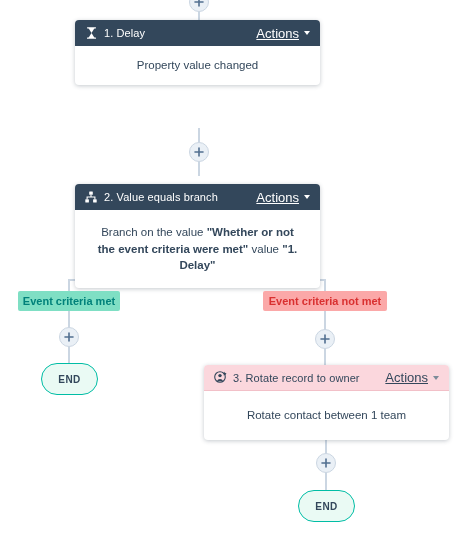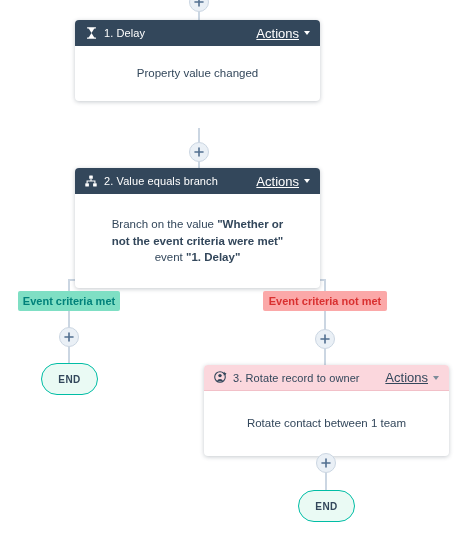--- a/index.html
+++ b/index.html
@@ -108,21 +108,21 @@
     margin-left: 5px;
     width: 0;
     height: 0;
     border-left: 3.5px solid transparent;
     border-right: 3.5px solid transparent;
     border-top: 4px solid #ffffff;
   }
   .card-head.pink .caret { border-top-color: #7c8b99; }
 
   .card-body {
-    padding: 8px;
+    padding: 0;
   }
   .body-row {
     text-align: center;
     font-size: 11.5px;
     color: #33475b;
     padding: 11px 14px;
     line-height: 1.45;
   }
   .body-row + .body-row {
     border-top: 1px solid #eaf0f6;
@@ -203,39 +203,39 @@
     </div>
   </div>
 
   <div class="vline" style="left:198px; top:128px; height:48px;"></div>
   <div class="plus" style="left:189px; top:142px;">
     <svg width="10" height="10" viewBox="0 0 10 10">
       <path d="M5 1 L5 9 M1 5 L9 5" stroke="#516f90" stroke-width="1.6" stroke-linecap="round"></path>
     </svg>
   </div>
 
-  <div class="card" style="left:75px; top:168px; width:245px;">
+  <div class="card" style="left:75px; top:184px; width:245px;">
     <div class="card-head dark">
       <span class="head-icon">
         <svg width="12" height="12" viewBox="0 0 12 12">
           <rect x="4.2" y="0.5" width="3.6" height="3.2" rx="0.5" fill="#ffffff"></rect>
           <rect x="0.3" y="8.3" width="3.6" height="3.2" rx="0.5" fill="#ffffff"></rect>
           <rect x="8.1" y="8.3" width="3.6" height="3.2" rx="0.5" fill="#ffffff"></rect>
           <path d="M6 3.7 L6 6 M2.1 8.3 L2.1 6 L9.9 6 L9.9 8.3" stroke="#ffffff" stroke-width="1.1" fill="none"></path>
         </svg>
       </span>
       <span class="head-title">2. Value equals branch</span>
       <span class="actions">
         <span class="actions-label">Actions</span>
         <span class="caret"></span>
       </span>
     </div>
     <div class="card-body">
       <div class="body-row" style="padding:14px 22px;">
-        <span>Branch on the value </span><b>"Whether or not the event criteria were met"</b><span> event </span><b>"1. Delay"</b>
+        <span>Branch on the value </span><b>"Whether or not the event criteria were met"</b><span> value </span><b>"1. Delay"</b>
       </div>
     </div>
   </div>
 
   <div class="vline" style="left:198px; top:272px; height:8px;"></div>
   <div class="hline" style="left:68px; top:279px; width:258px;"></div>
   <div class="vline" style="left:68px; top:279px; height:13px;"></div>
   <div class="vline" style="left:324px; top:279px; height:13px;"></div>
 
   <div class="branch-label green" style="left:18px; top:291px; width:102px;">Event criteria met</div>

